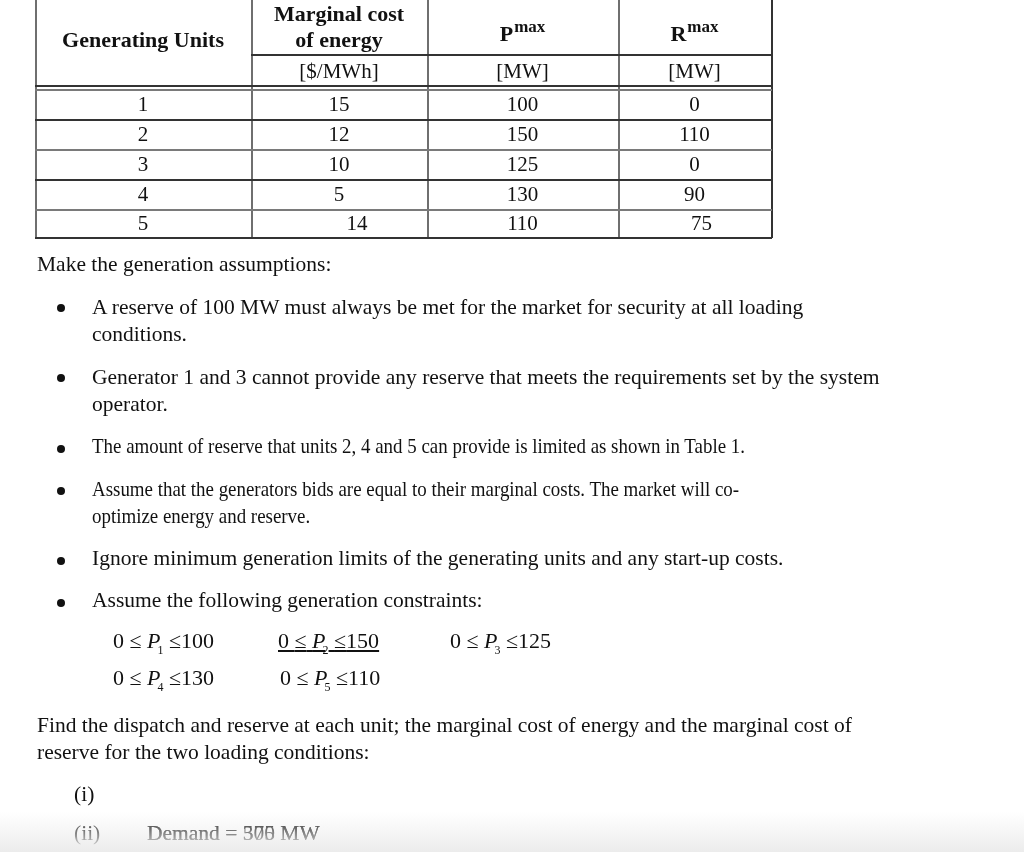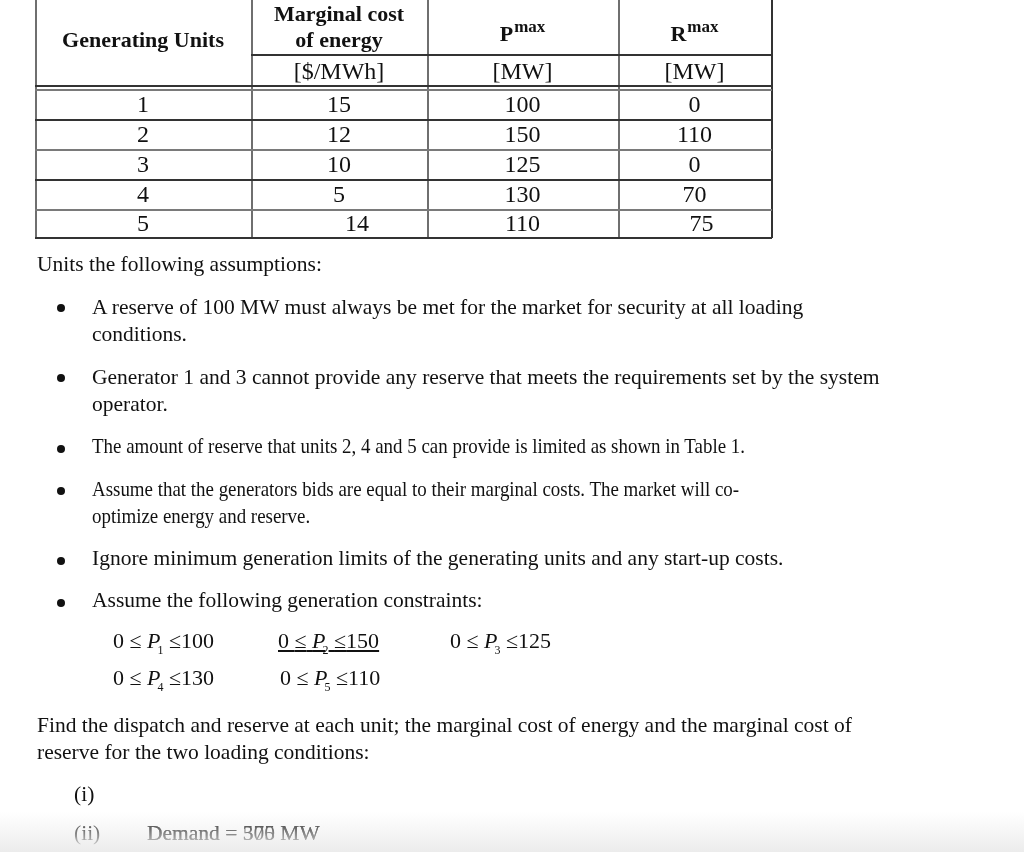--- a/index.html
+++ b/index.html
@@ -12,21 +12,21 @@
   .bottom-fade {
     position: absolute; left: 0; right: 0; bottom: 0; height: 40px;
     background: linear-gradient(to bottom, rgba(240,240,240,0), #ececec);
     pointer-events: none;
   }
   
   .tbl { position: absolute; left: 35px; top: -4px; width: 737px; }
   .tbl .hline { position: absolute; height: 0; border-top: 2px solid #7a7a7a; }
   .tbl .hline.dark { border-top-color: #333; }
   .tbl .vline { position: absolute; width: 0; border-left: 2px solid #6f6f6f; }
-  .tbl .cell { position: absolute; text-align: center; font-size: 24px; line-height: 28px; }
+  .tbl .cell { position: absolute; text-align: center; font-size: 21px; line-height: 28px; }
   .tbl .hdr { font-weight: bold; font-size: 22px; line-height: 26px; }
   .sup { font-size: 17px; vertical-align: 9px; font-weight: bold; margin-left: 1px; }
 
   .para { position: absolute; font-size: 21.5px; line-height: 27px; white-space: nowrap; }
   .bullet { position: absolute; width: 8px; height: 8px; border-radius: 50%; background: #111; }
   .condensed { display: inline-block; transform: scaleX(0.88); transform-origin: left center; }
   .math { font-family: "Liberation Serif", serif; font-size: 22px; }
   .math i { font-style: italic; }
   .math sub { font-size: 12px; vertical-align: -6px; margin-left: -3px; }
 </style>
@@ -83,31 +83,31 @@
   <div>
     <div class="cell" style="left:0; width:216px; top:154px;">3</div>
     <div class="cell" style="left:216px; width:176px; top:154px;">10</div>
     <div class="cell" style="left:392px; width:191px; top:154px;">125</div>
     <div class="cell" style="left:583px; width:153px; top:154px;">0</div>
   </div>
   <div>
     <div class="cell" style="left:0; width:216px; top:184px;">4</div>
     <div class="cell" style="left:216px; width:176px; top:184px;">5</div>
     <div class="cell" style="left:392px; width:191px; top:184px;">130</div>
-    <div class="cell" style="left:583px; width:153px; top:184px;">70</div>
+    <div class="cell" style="left:583px; width:153px; top:184px;">90</div>
   </div>
   <div>
     <div class="cell" style="left:0; width:216px; top:213px;">5</div>
     <div class="cell" style="left:234px; width:176px; top:213px;">14</div>
     <div class="cell" style="left:392px; width:191px; top:213px;">110</div>
     <div class="cell" style="left:583px; width:167px; top:213px;">75</div>
   </div>
 </div>
 
-<div class="para" style="left:37px; top:251px;">Units the following assumptions:</div>
+<div class="para" style="left:37px; top:251px;">Make the generation assumptions:</div>
 
 <div>
   <div class="bullet" style="left:57px; top:304px;"></div>
   <div class="para" style="left:92px; top:294px;">A reserve of 100 MW must always be met for the market for security at all loading</div>
   <div class="para" style="left:92px; top:321px;">conditions.</div>
 </div>
 
 <div>
   <div class="bullet" style="left:57px; top:374px;"></div>
   <div class="para" style="left:92px; top:364px;">Generator 1 and 3 cannot provide any reserve that meets the requirements set by the system</div>

